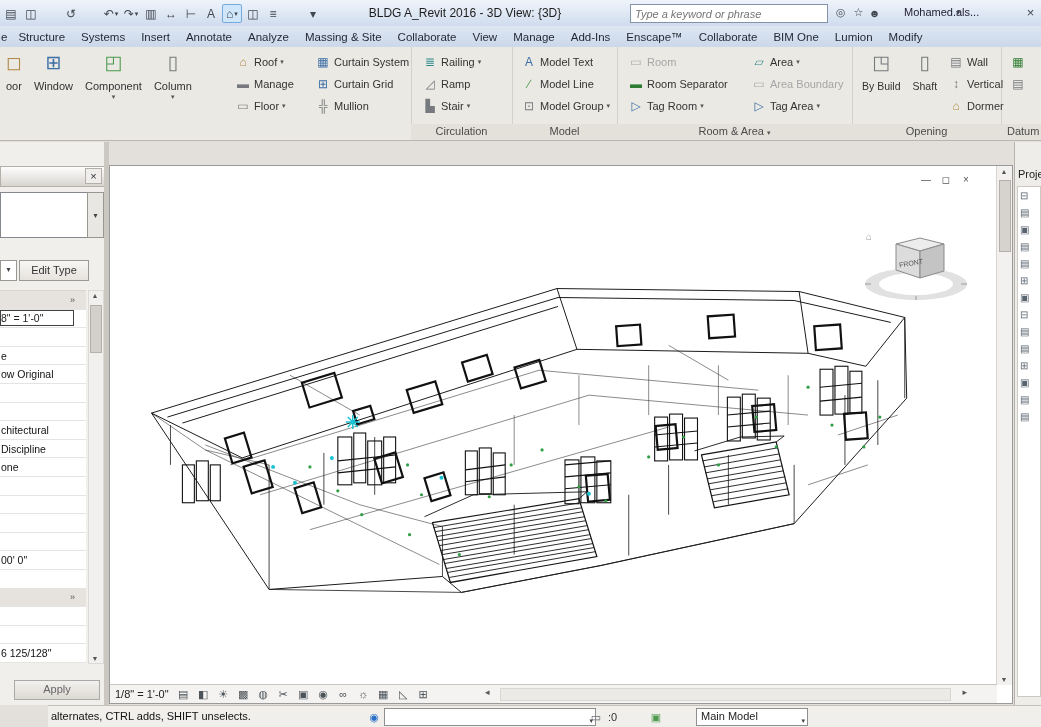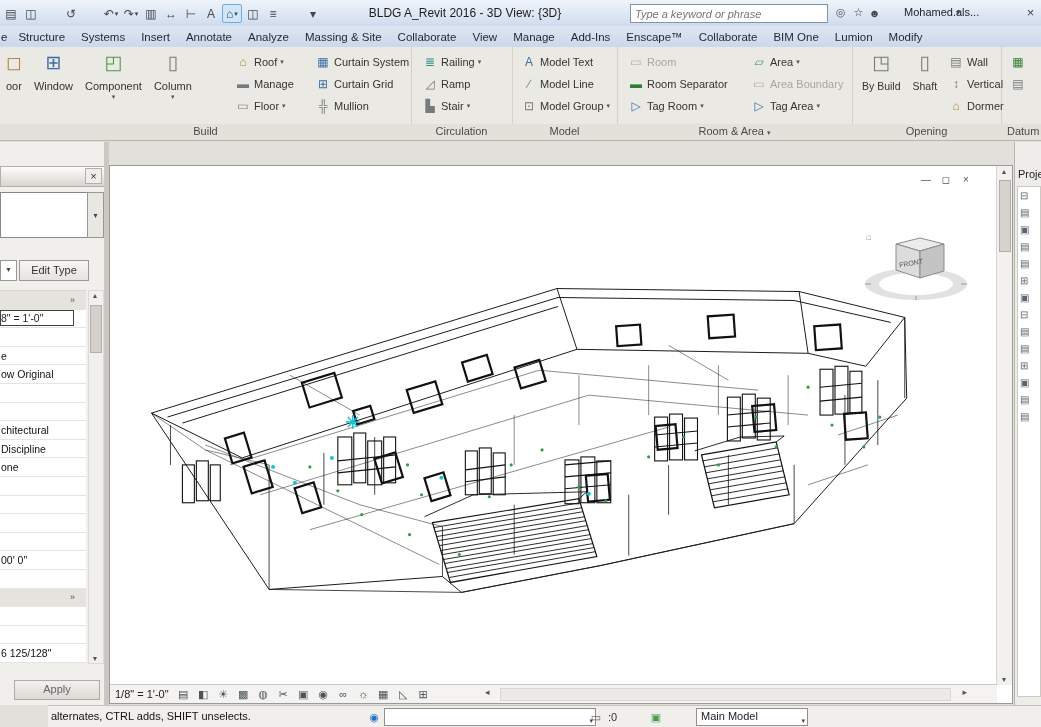--- a/index.html
+++ b/index.html
@@ -307,21 +307,20 @@
 
           </div>
 
           <div class="smallbtn">
             <span class="smicon c-gray">╬</span>
             <span>Mullion</span>
 
           </div>
 
       </div>
-      <div class="panel-label"><span>Build</span></div>
     </div>
 
     <div class="panel" style="left:411px;width:101px">
       <div class="smallcol" style="left:8px">
 
           <div class="smallbtn">
             <span class="smicon c-teal">≣</span>
             <span>Railing</span>
             <span class="dd show">▾</span>
           </div>

